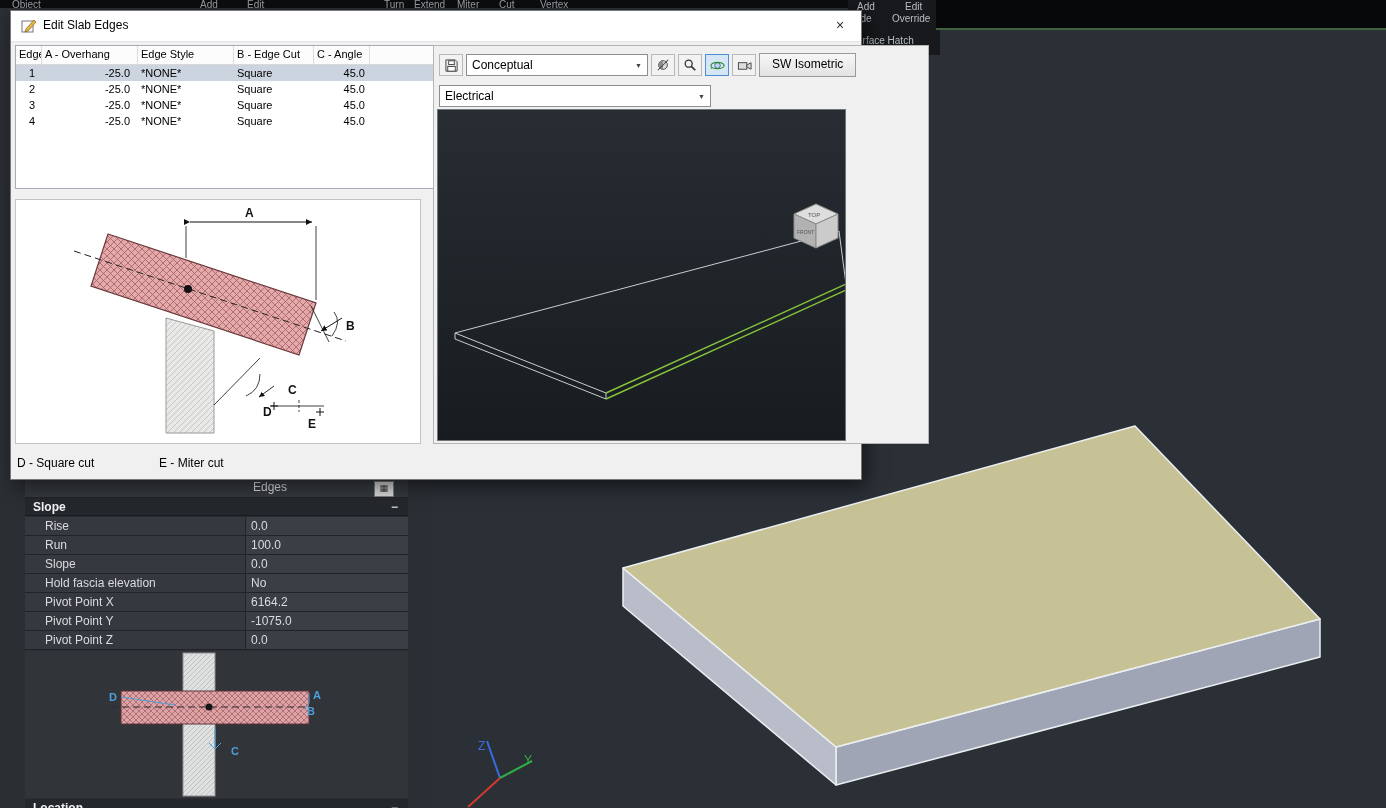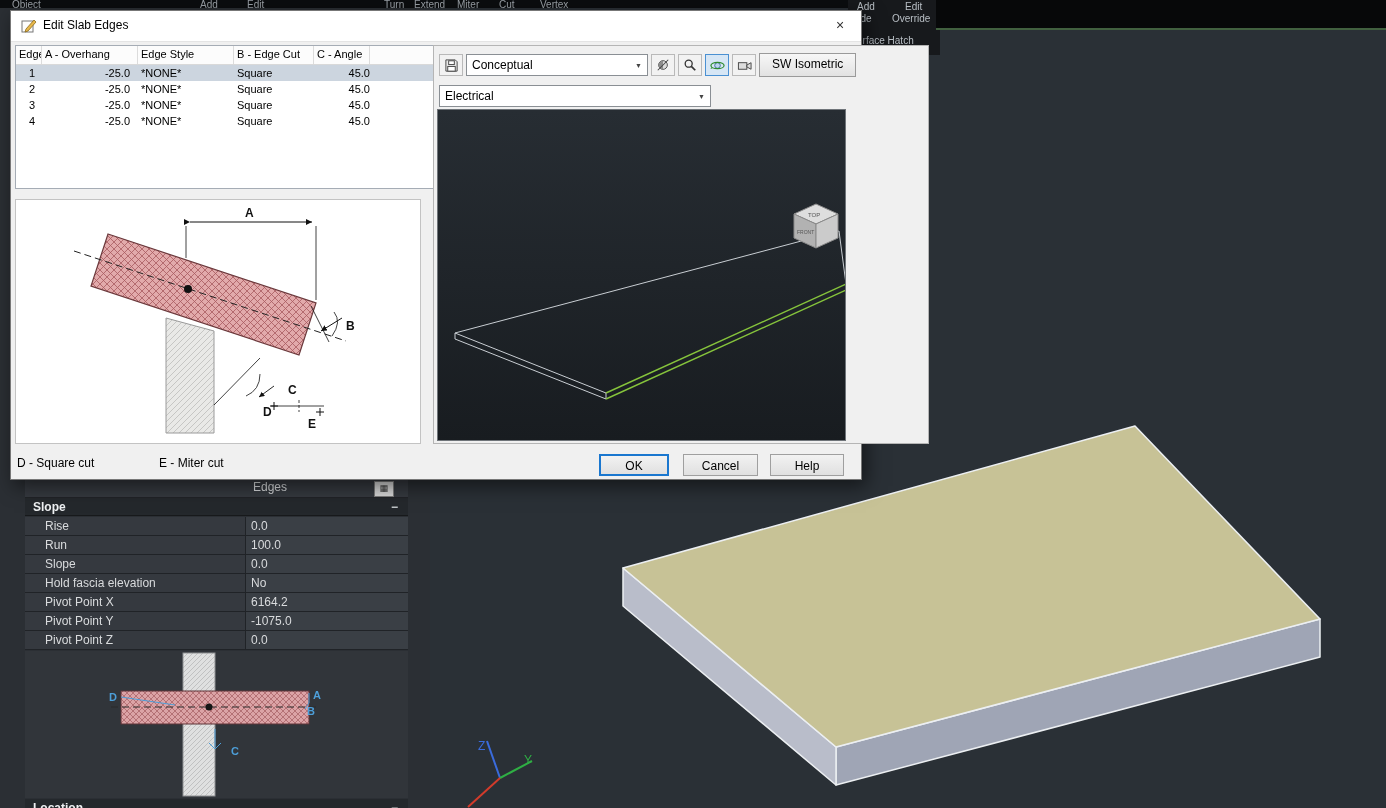--- a/index.html
+++ b/index.html
@@ -48,21 +48,21 @@
   .edge-table{position:absolute;left:4px;top:34px;width:437px;height:144px;background:#fff;
               border:1px solid #a5acb5;box-sizing:border-box;overflow:hidden;}
   .et-head{display:flex;height:18px;line-height:17px;font-size:11px;background:#fcfcfc;border-bottom:1px solid #d9d9d9;}
   .et-head div{border-right:1px solid #dcdcdc;padding-left:3px;box-sizing:border-box;white-space:nowrap;overflow:hidden;}
   .et-row{display:flex;height:16px;line-height:16px;font-size:11px;}
   .et-row.selected{background:#ccd5df;}
   .c-edge{width:26px;text-align:right;padding-right:7px;box-sizing:border-box;}
   .c-over{width:96px;text-align:right;padding-right:8px;box-sizing:border-box;}
   .c-style{width:96px;padding-left:3px;box-sizing:border-box;}
   .c-cut{width:80px;padding-left:3px;box-sizing:border-box;}
-  .c-angle{width:56px;text-align:right;box-sizing:border-box;}
+  .c-angle{width:56px;text-align:right;padding-right:5px;box-sizing:border-box;}
   .c-fill{flex:1;}
 
   .diagram-panel{position:absolute;left:4px;top:188px;width:406px;height:245px;background:#fff;
                  border:1px solid #c3c3c3;box-sizing:border-box;}
   .legend{position:absolute;top:445px;font-size:12px;color:#000;}
 
   .preview-panel{position:absolute;left:422px;top:34px;width:496px;height:399px;background:#f0f0f0;
                  border:1px solid #b5b5b5;box-sizing:border-box;}
   .pv-toolbar{position:absolute;left:5px;top:7px;height:24px;display:flex;align-items:center;gap:3px;}
   .tool-btn{width:24px;height:22px;background:#f2f2f2;border:1px solid #b9b9b9;display:flex;
@@ -376,20 +376,15 @@
             <polygon points="378,94 400,104 378,114 356,104" fill="#dedede" stroke="#8a8a8a"></polygon>
             <polygon points="356,104 378,114 378,138 356,128" fill="#b2b2b2" stroke="#8a8a8a"></polygon>
             <polygon points="378,114 400,104 400,128 378,138" fill="#cbcbcb" stroke="#8a8a8a"></polygon>
             <text x="370" y="107" font-size="6" fill="#555">TOP</text>
             <text x="359" y="124" font-size="5" fill="#555">FRONT</text>
           </g>
         </svg>
       </div>
     </div>
 
-    <div class="dlg-buttons">
-      <button class="btn default" style="left:588px;width:70px">OK</button>
-      <button class="btn" style="left:672px;width:75px">Cancel</button>
-      <button class="btn" style="left:759px;width:74px">Help</button>
-    </div>
   </div>
 
 </div>
 
 </body></html>

